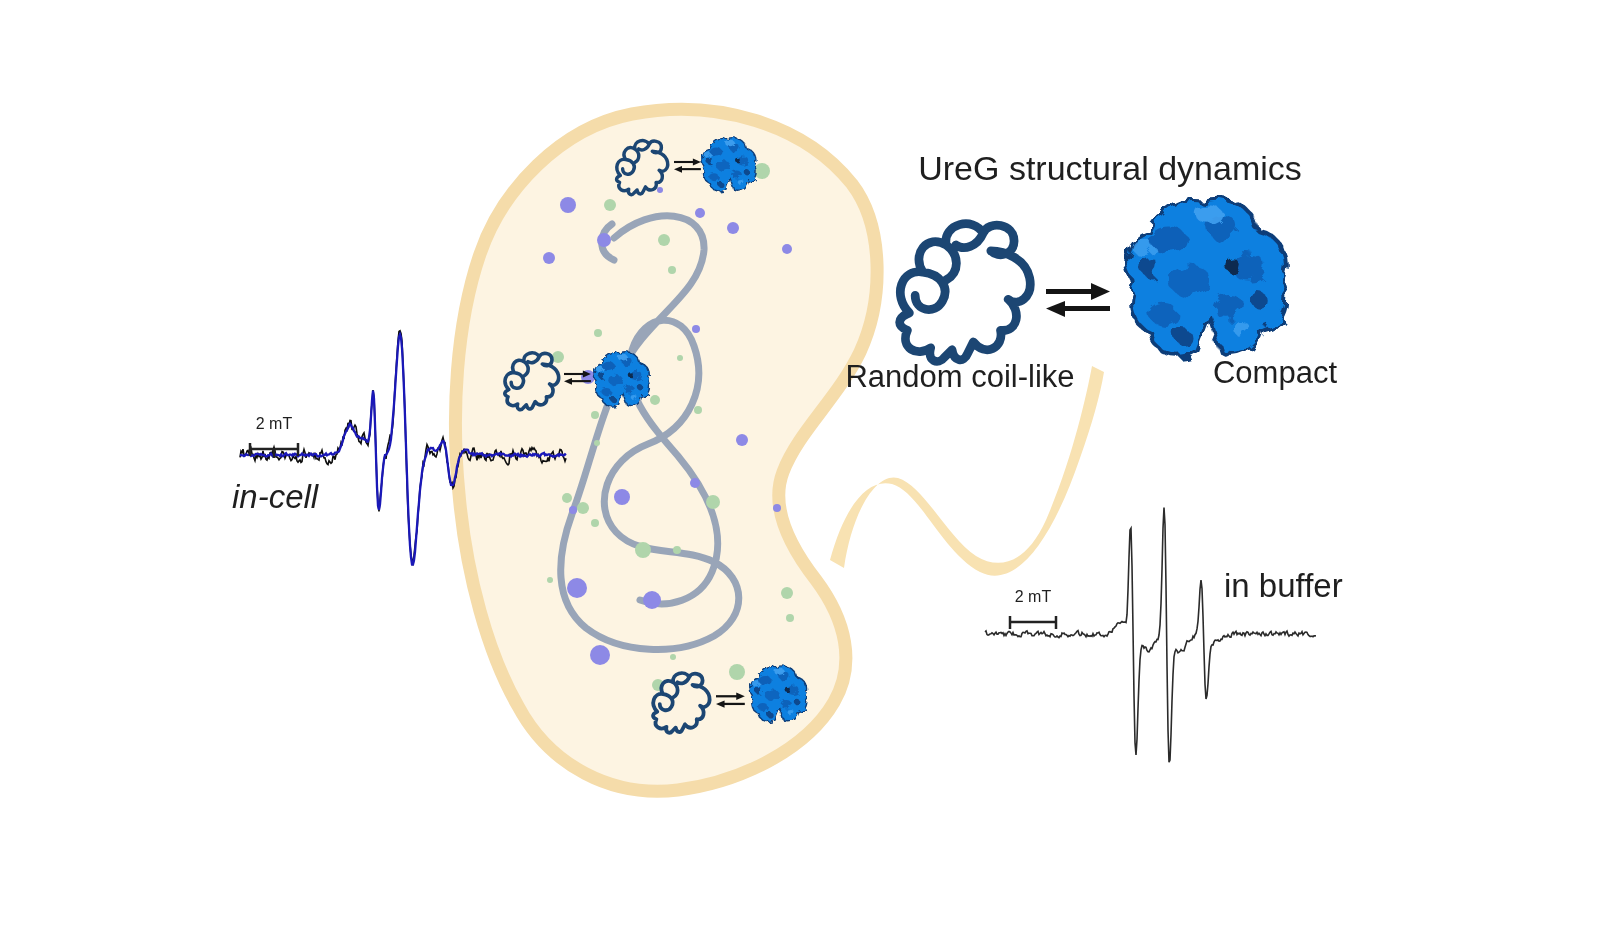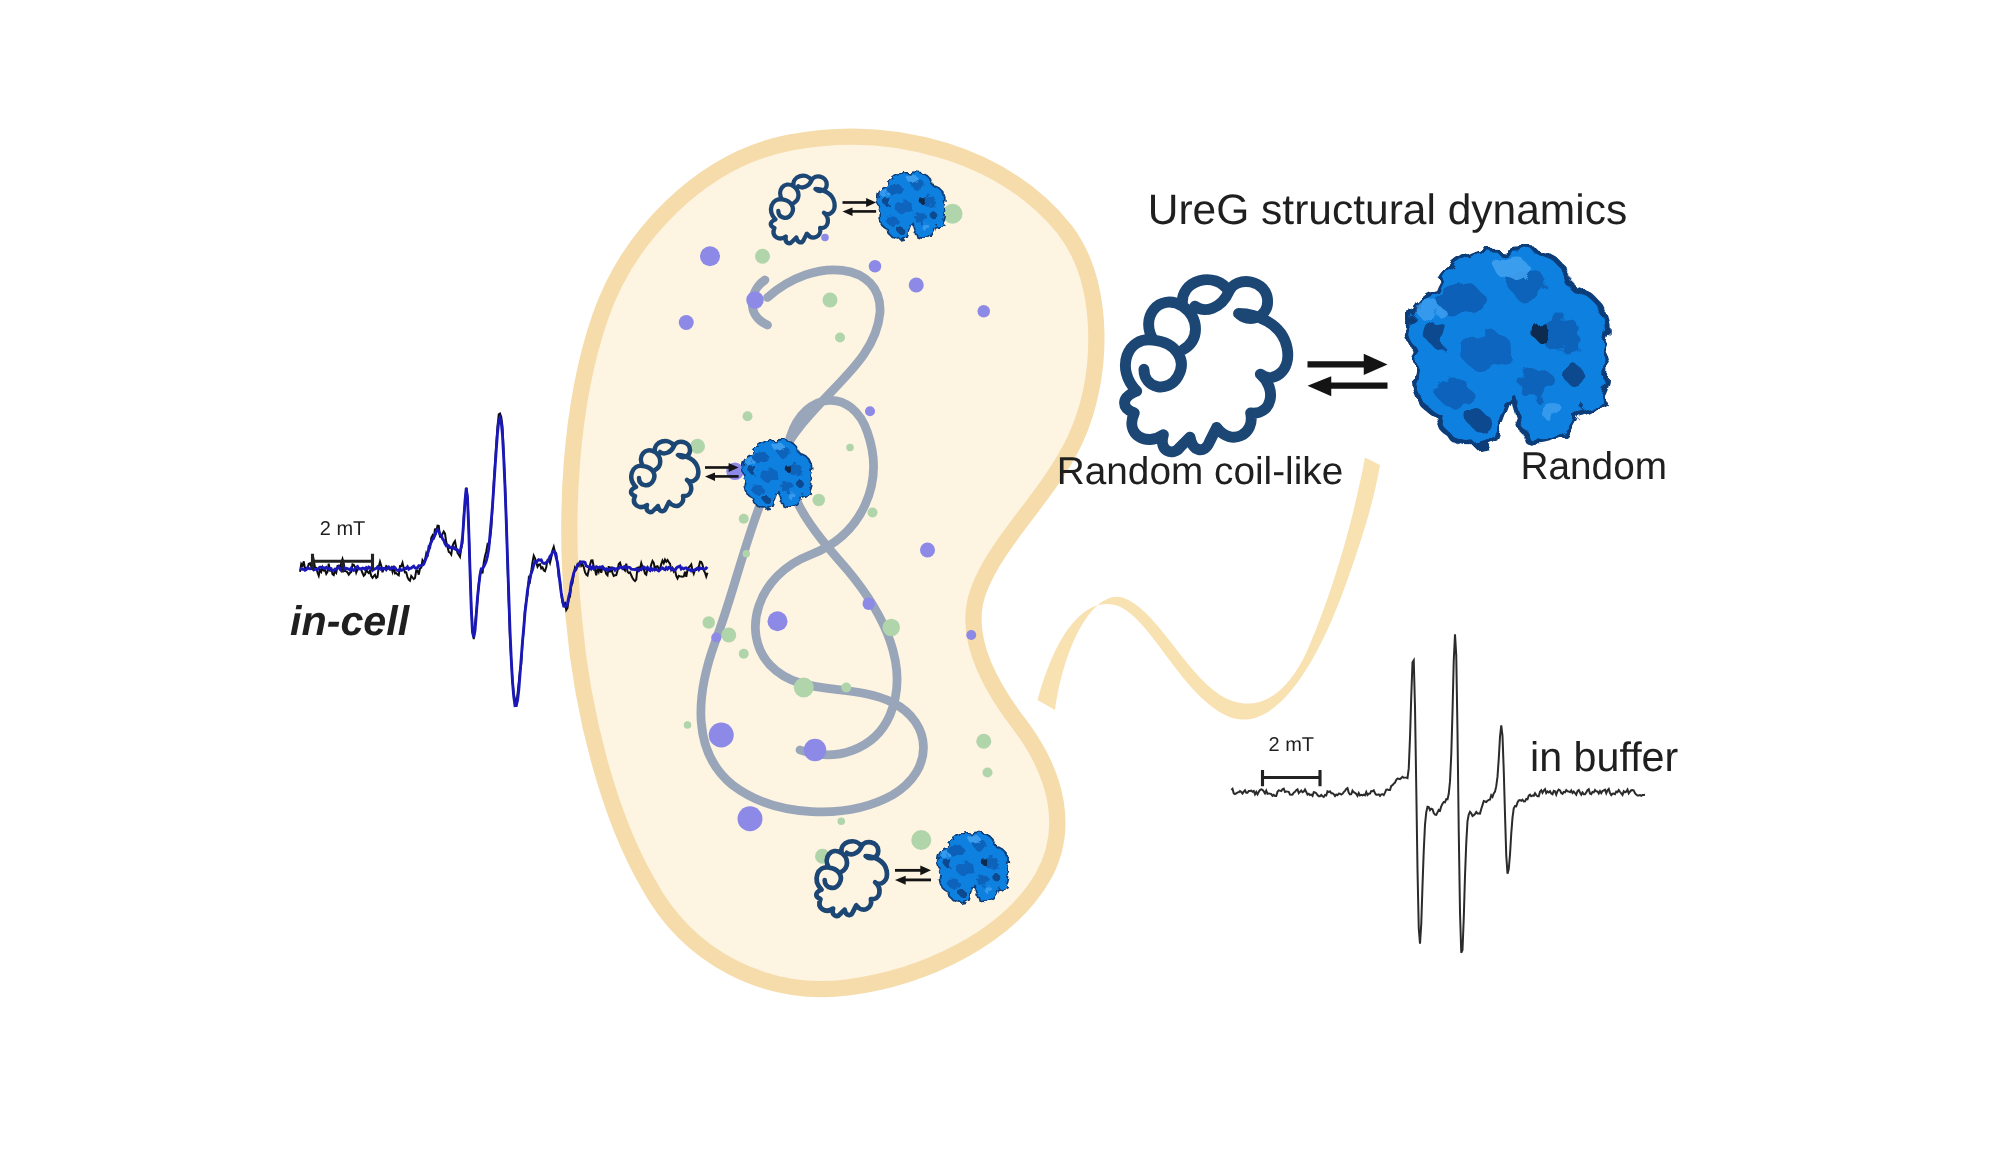--- a/index.html
+++ b/index.html
@@ -15,21 +15,21 @@
   .lbl{
     position:absolute;
     color:#1f1f1f;
     white-space:nowrap;
     line-height:1.1;
     user-select:none;
   }
   .title{font-size:34px; text-align:center;}
   .state{font-size:31px; text-align:center;}
   .trace-lbl{font-size:33px;}
-  .italic{font-style:italic;font-weight:bold;}
+  .italic{font-style:italic;}
   .sb{font-size:16px; text-align:center;}
 </style>
 </head>
 <body>
 
 <div class="canvas">
 
   <svg class="art" width="1600" height="926" viewBox="0 0 1600 926">
     <defs>
       <filter id="rough" x="-25%" y="-25%" width="150%" height="150%">
@@ -186,22 +186,22 @@
       <line x1="1010" y1="622" x2="1056" y2="622"></line>
       <line x1="1010" y1="616" x2="1010" y2="629"></line>
       <line x1="1056" y1="616" x2="1056" y2="629"></line>
     </g>
   </svg>
 
   <div class="lbl title" style="left:890px;top:150px;width:440px;">UreG structural dynamics</div>
 
   <div class="lbl state" style="left:825px;top:360px;width:270px;">Random coil-like</div>
 
-  <div class="lbl state" style="left:1190px;top:356px;width:170px;">Random</div>
+  <div class="lbl state" style="left:1190px;top:356px;width:170px;">Compact</div>
 
   <div class="lbl trace-lbl italic" style="left:232px;top:479px;">in-cell</div>
 
-  <div class="lbl trace-lbl" style="left:1224px;top:588px;">in buffer</div>
+  <div class="lbl trace-lbl" style="left:1224px;top:568px;">in buffer</div>
 
   <div class="lbl sb" style="left:243px;top:415px;width:62px;">2 mT</div>
 
   <div class="lbl sb" style="left:1003px;top:588px;width:60px;">2 mT</div>
 </div>
 
 </body></html>

